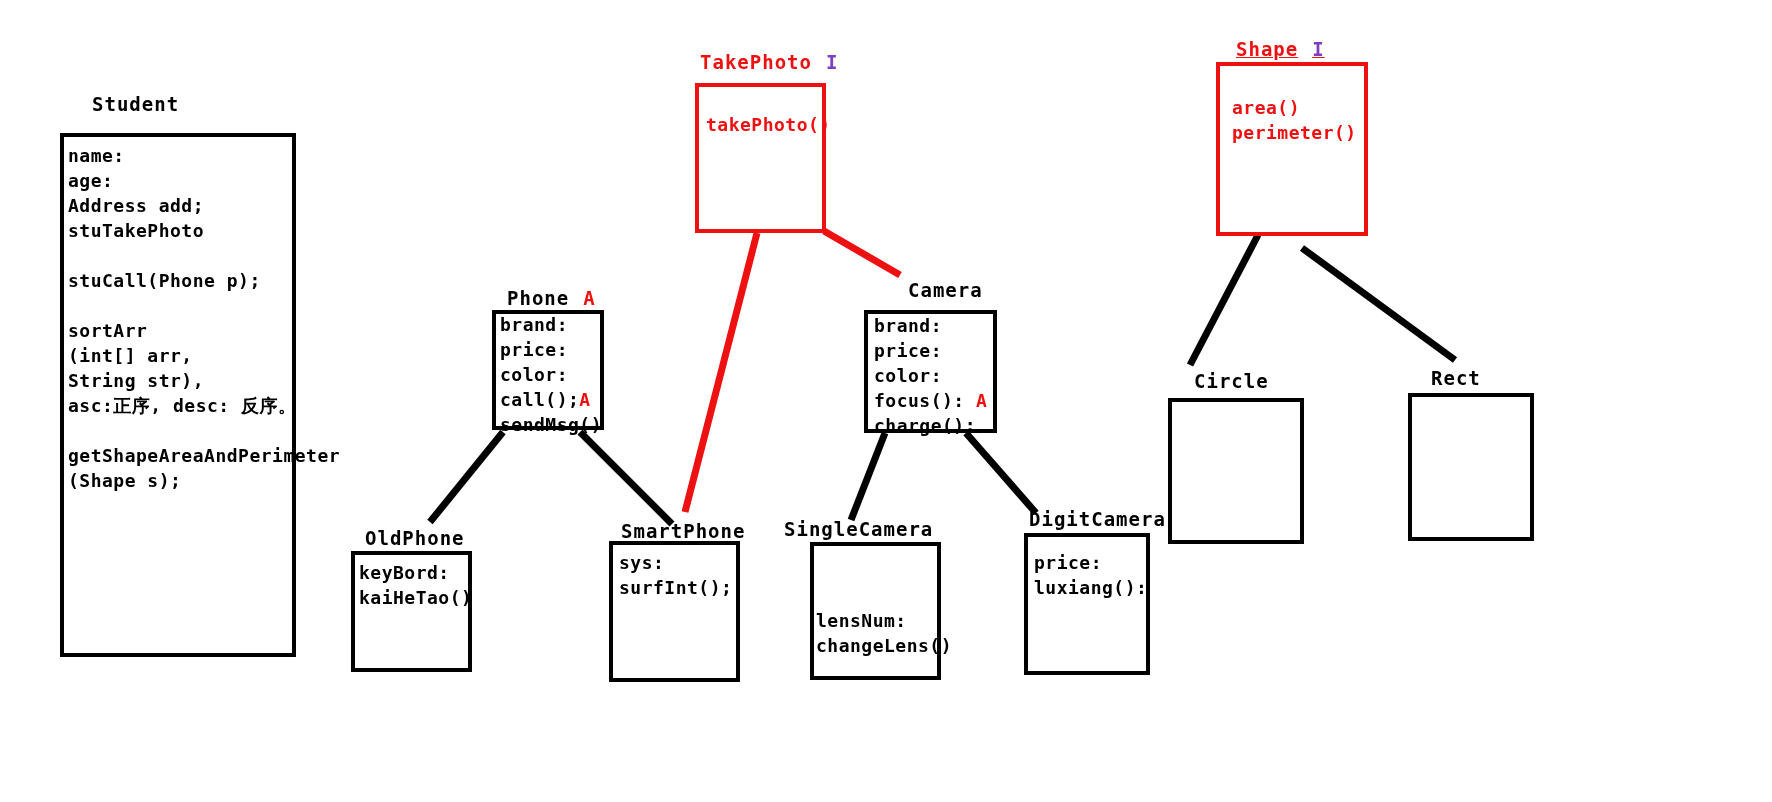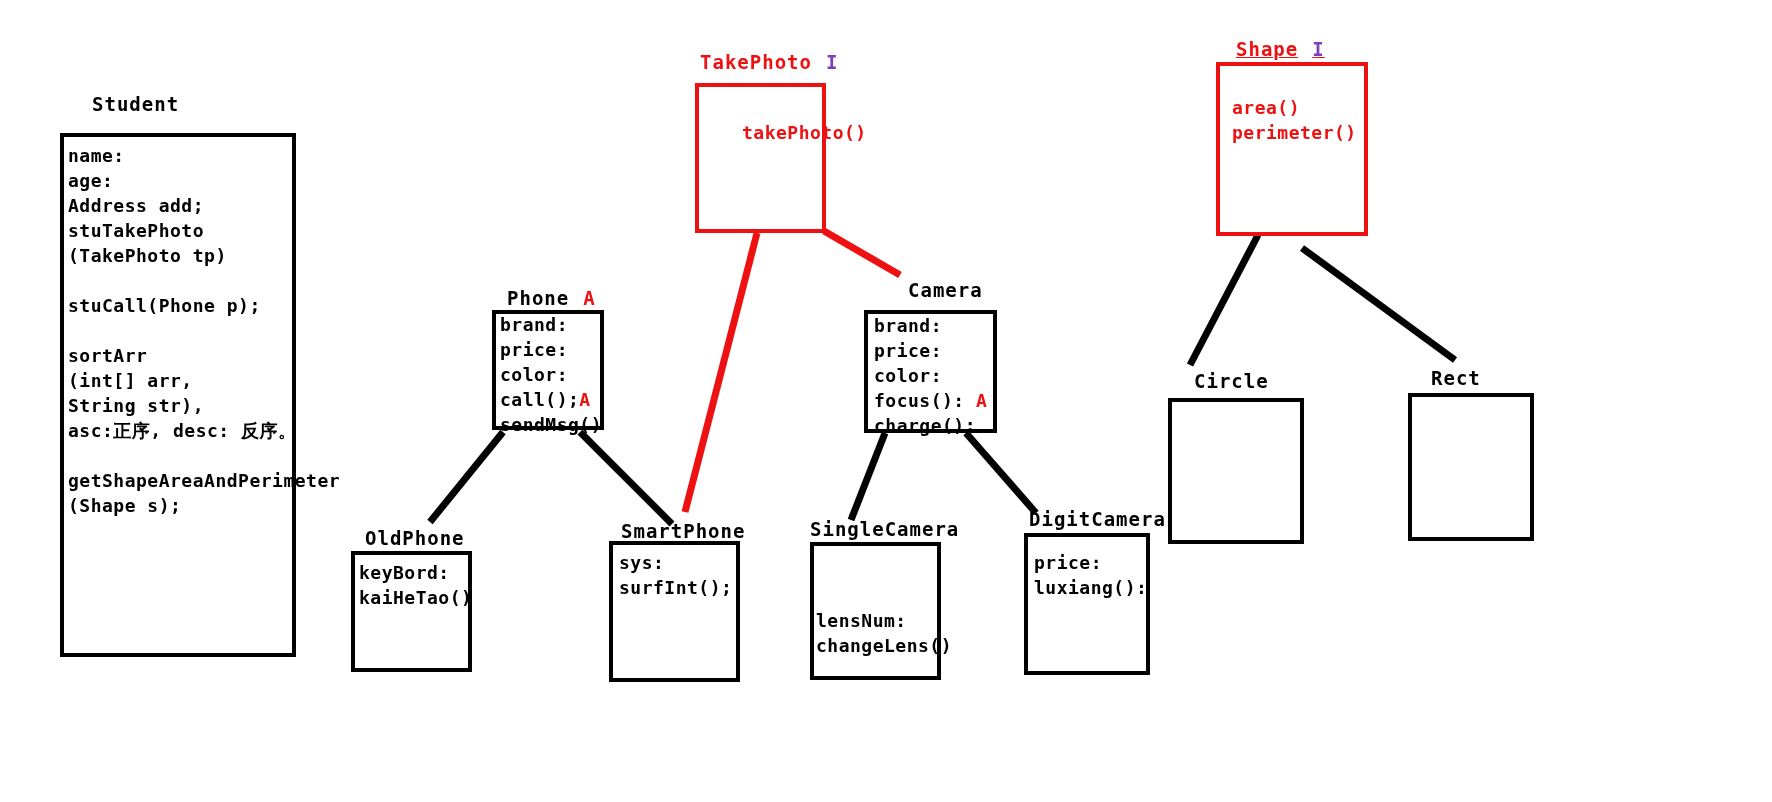--- a/index.html
+++ b/index.html
@@ -74,40 +74,39 @@
   <div class="node">
     <div class="title" style="left:92px;top:93px;">
       <span>Student</span>
     </div>
     <div class="box" style="left:60px;top:133px;width:236px;height:524px;"></div>
     <div class="members" style="left:68px;top:143px;width:300px;">
       <span class="mem-line">name:</span>
       <span class="mem-line">age:</span>
       <span class="mem-line">Address add;</span>
       <span class="mem-line">stuTakePhoto</span>
-      <span class="mem-line">(TakePhoto tp)</span>
       <span class="blank"></span>
       <span class="mem-line">stuCall(Phone p);</span>
       <span class="blank"></span>
       <span class="mem-line">sortArr</span>
       <span class="mem-line">(int[] arr,</span>
       <span class="mem-line">String str),</span>
       <span class="mem-line">asc:正序, desc: 反序。</span>
       <span class="blank"></span>
       <span class="mem-line">getShapeAreaAndPerimeter</span>
       <span class="mem-line">(Shape s);</span>
     </div>
   </div>
 
   <div class="node">
     <div class="title red" style="left:692px;top:51px;margin-left:8px;">
       <span>TakePhoto</span><span class="marker marker-i">I</span>
     </div>
     <div class="box red" style="left:695px;top:83px;width:131px;height:150px;"></div>
-    <div class="members red" style="left:706px;top:120px;margin-left:36px;">
+    <div class="members red" style="left:706px;top:112px;">
       <span class="mem-line">takePhoto()</span>
     </div>
   </div>
 
   <div class="node">
     <div class="title red" style="left:1236px;top:38px;text-decoration:underline;">
       <span>Shape</span><span class="marker marker-i">I</span>
     </div>
     <div class="box red" style="left:1216px;top:62px;width:152px;height:174px;"></div>
     <div class="members red" style="left:1232px;top:95px;">
@@ -160,21 +159,21 @@
       <span>SmartPhone</span>
     </div>
     <div class="box" style="left:609px;top:541px;width:131px;height:141px;"></div>
     <div class="members" style="left:619px;top:550px;">
       <span class="mem-line">sys:</span>
       <span class="mem-line">surfInt();</span>
     </div>
   </div>
 
   <div class="node">
-    <div class="title" style="left:810px;top:518px;">
+    <div class="title" style="left:784px;top:518px;">
       <span>SingleCamera</span>
     </div>
     <div class="box" style="left:810px;top:542px;width:131px;height:138px;"></div>
     <div class="members" style="left:816px;top:560px;margin-top:48px;">
       <span class="mem-line">lensNum:</span>
       <span class="mem-line">changeLens()</span>
     </div>
   </div>
 
   <div class="node">

